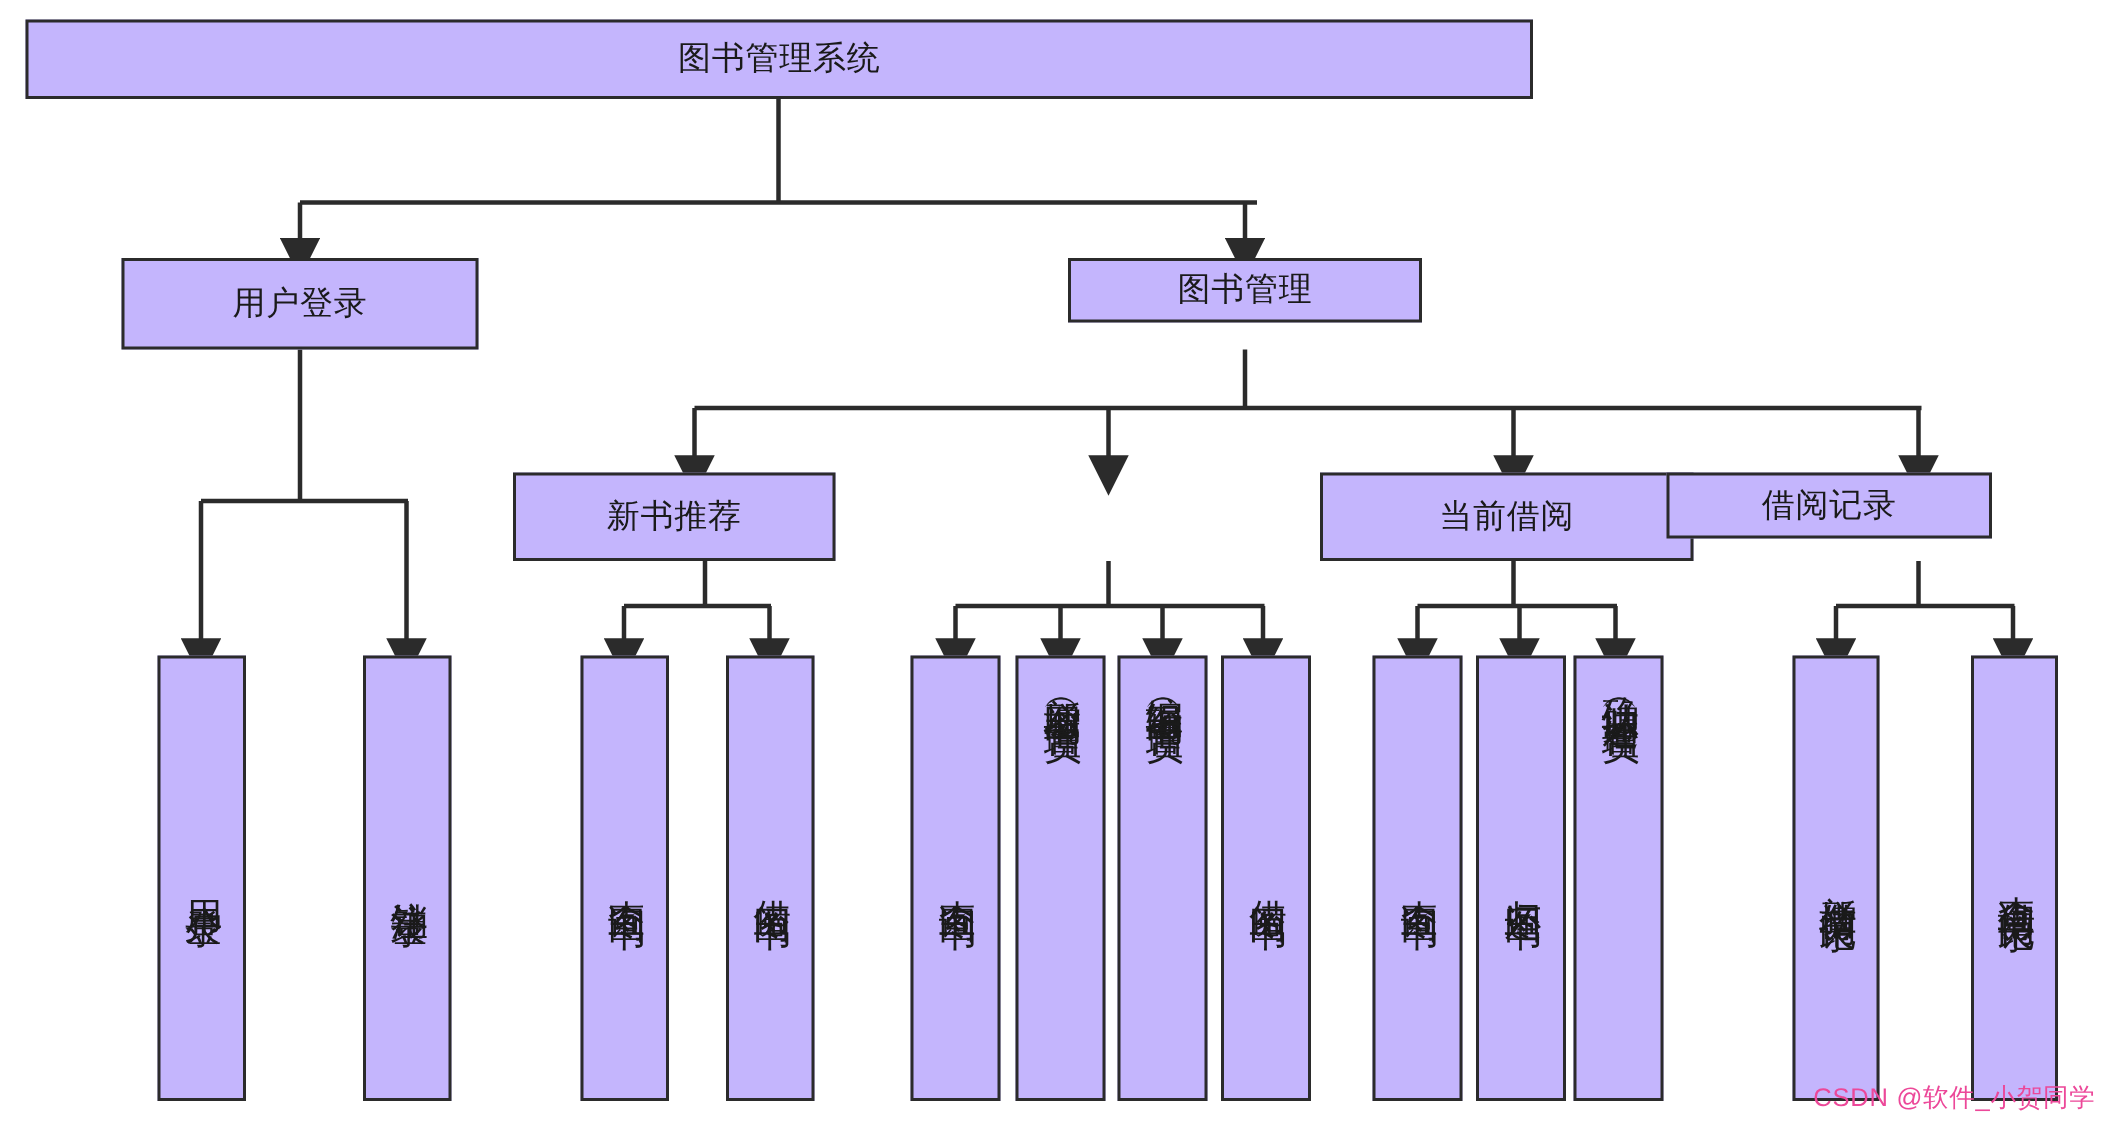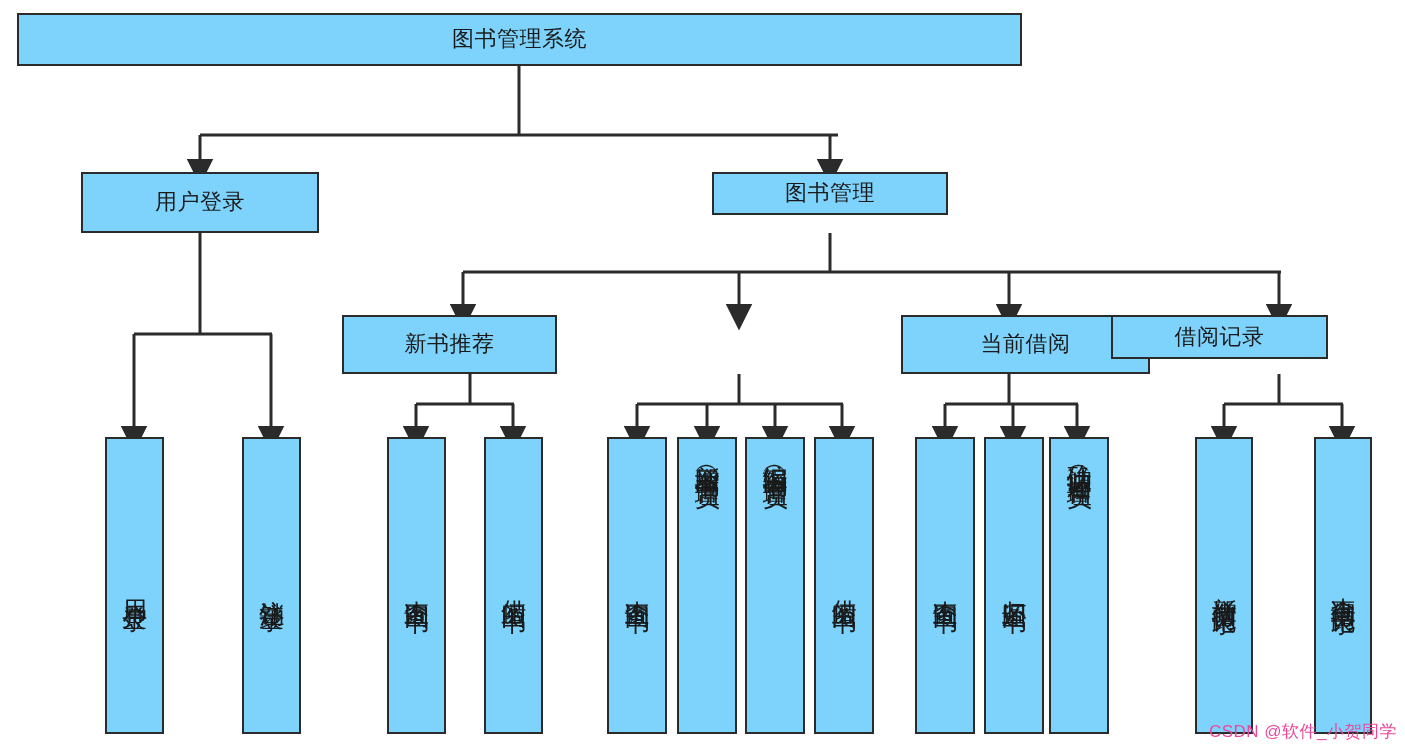--- a/index.html
+++ b/index.html
@@ -16,21 +16,21 @@
     background:#ffffff;
   }
   #edges{
     position:absolute;left:0;top:0;
     width:1405px;height:747px;
     pointer-events:none;
   }
   .node{
     position:absolute;
     box-sizing:border-box;
-    background:#7dd3fc;
+    background:#c4b5fd;
     border:2px solid #2b2b2b;
     display:flex;
     align-items:center;
     justify-content:center;
     text-align:center;
     z-index:2;
   }
   .node .label{
     font-size:22px;
     line-height:1.12;
@@ -129,21 +129,21 @@
   <div class="node" style="left:81px;top:172px;width:238px;height:61px;">
     <span class="label">用户登录</span>
   </div>
   <div class="node" style="left:712px;top:172px;width:236px;height:43px;">
     <span class="label">图书管理</span>
   </div>
 
   <div class="node" style="left:342px;top:315px;width:215px;height:59px;">
     <span class="label">新书推荐</span>
   </div>
-  <div class="node" style="left:901px;top:315px;width:249px;height:59px;">
+  <div class="node" style="left:880px;top:315px;width:249px;height:59px;">
     <span class="label">当前借阅</span>
   </div>
   <div class="node" style="left:1111px;top:315px;width:217px;height:44px;">
     <span class="label">借阅记录</span>
   </div>
 
   <div class="node vertical centered" style="left:105px;top:437px;width:59px;height:297px;">
     <span class="label">用户登录</span>
   </div>
   <div class="node vertical centered" style="left:242px;top:437px;width:59px;height:297px;">

